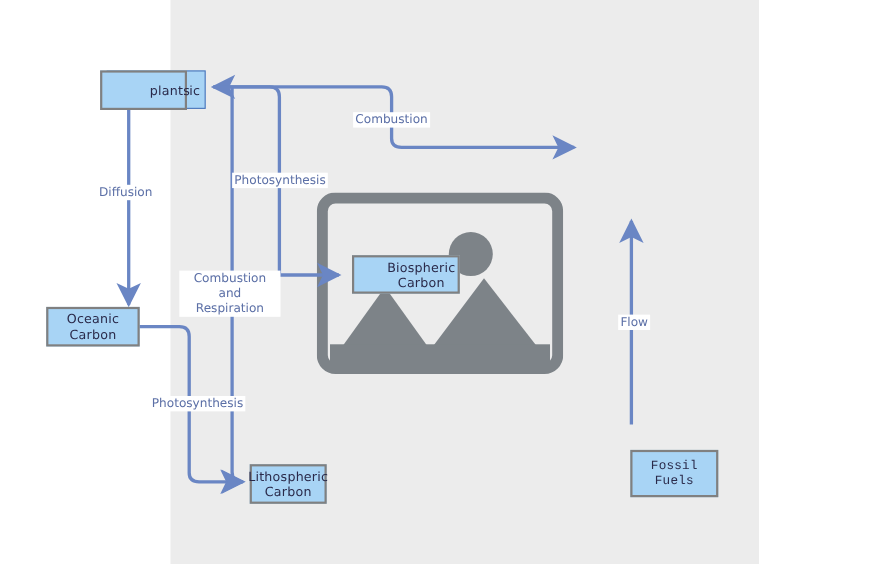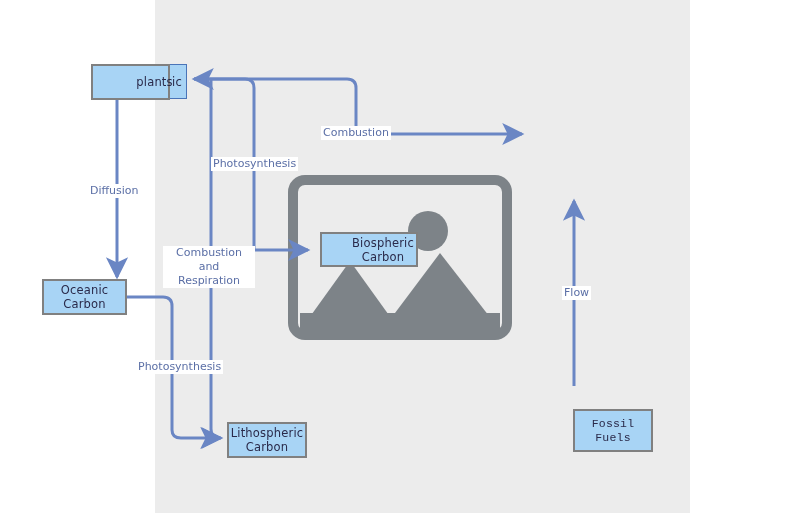--- a/index.html
+++ b/index.html
@@ -115,43 +115,43 @@
   <div class="node" style="left:42px; top:279px; width:85px; height:36px; flex-direction:column;">
     <span class="node-text">Oceanic</span>
     <span class="node-text">Carbon</span>
   </div>
 
   <div class="node" style="left:320px; top:232px; width:98px; height:35px; flex-direction:column;padding-left:28px;">
     <span class="node-text">Biospheric</span>
     <span class="node-text">Carbon</span>
   </div>
 
-  <div class="node" style="left:227px; top:422px; width:80px; height:36px; flex-direction:column;">
+  <div class="node" style="left:227px; top:422px; width:70px; height:36px; flex-direction:column;">
     <span class="node-text">Lithospheric</span>
     <span class="node-text">Carbon</span>
   </div>
 
   <div class="node" style="left:573px; top:409px; width:80px; height:43px;font-family:Liberation Mono, monospace;">
     <span class="node-text">Fossil Fuels</span>
   </div>
 
-  <div class="elabel" style="left:321px; top:102px;margin-top:24px;">
+  <div class="elabel" style="left:321px; top:102px;">
     <span>Combustion</span>
   </div>
 
   <div class="elabel" style="left:211px; top:157px;">
     <span>Photosynthesis</span>
   </div>
 
   <div class="elabel two-line" style="left:163px; top:246px; width:88px;">
     <span>Combustion and</span><br>
     <span>Respiration</span>
   </div>
 
-  <div class="elabel" style="left:88px; top:184px;">
+  <div class="elabel" style="left:88px; top:168px;">
     <span>Diffusion</span>
   </div>
 
   <div class="elabel" style="left:136px; top:360px;">
     <span>Photosynthesis</span>
   </div>
 
   <div class="elabel" style="left:562px; top:286px;">
     <span>Flow</span>
   </div>

